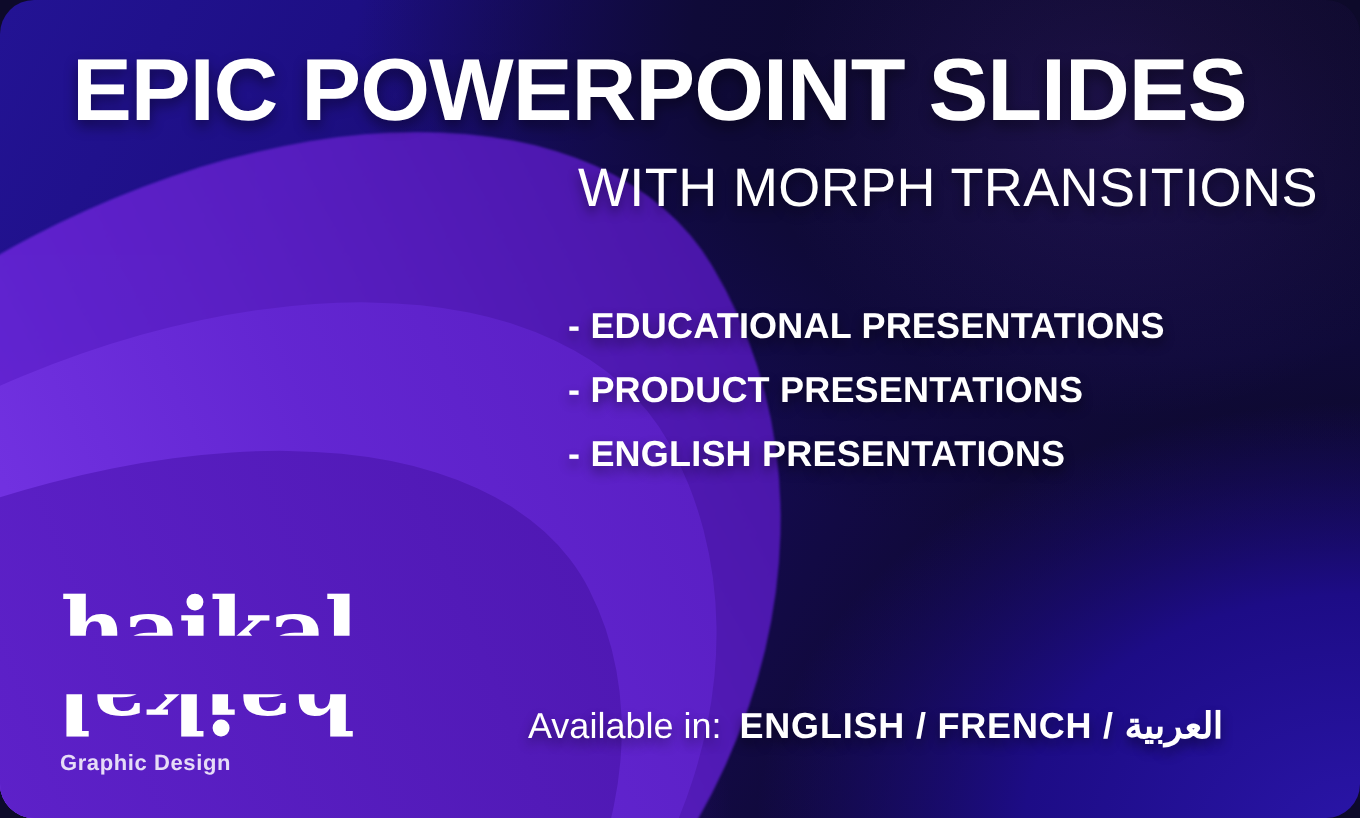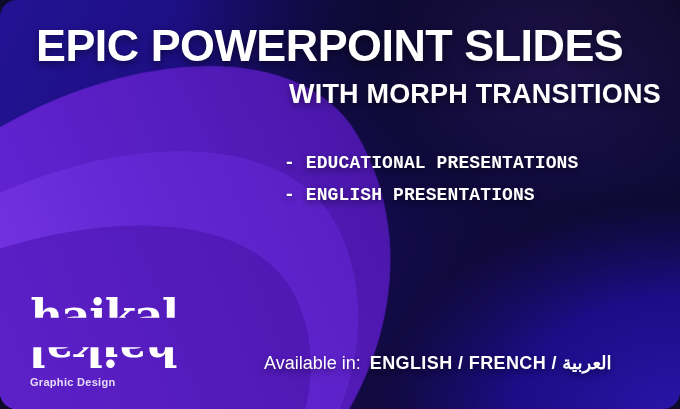--- a/index.html
+++ b/index.html
@@ -53,36 +53,35 @@
   #title {
     left:36px; top:21px;
     font-size:44px; font-weight:bold;
     letter-spacing:-0.5px;
     text-shadow:0 3px 7px rgba(0,0,0,0.45);
     transform:scaleX(1.02);
     transform-origin:left center;
   }
   #subtitle {
     left:289px; top:79px;
-    font-size:27px; font-weight:bold;
+    font-size:27px; font-weight:normal;
     letter-spacing:0.2px;
     text-shadow:0 3px 6px rgba(0,0,0,0.45);
   }
   #bullets {
     position:absolute; left:284px; top:150px;
     display:flex; flex-direction:column; gap:6px;
   }
   .bullet {
     color:#fff;
     font-size:18px; font-weight:bold;
     letter-spacing:0.1px;
     white-space:nowrap;
     text-shadow:0 3px 6px rgba(0,0,0,0.45);
     line-height:26px;
-    font-family:Liberation Mono, monospace;
   }
   #avail {
     position:absolute; left:264px; top:352px;
     display:flex; align-items:baseline; gap:9px;
     white-space:nowrap;
     text-shadow:0 3px 6px rgba(0,0,0,0.45);
   }
   #avail-label { color:#fff; font-size:18px; font-weight:normal; }
   #avail-langs { color:#fff; font-size:18px; font-weight:bold; letter-spacing:0.4px; }
   
@@ -129,20 +128,21 @@
   <div class="swoosh" id="sw1"></div>
   <div class="swoosh" id="sw2"></div>
   <div class="swoosh" id="sw3"></div>
 
   <div class="hl" id="title">EPIC POWERPOINT SLIDES</div>
 
   <div class="hl" id="subtitle">WITH MORPH TRANSITIONS</div>
 
   <div id="bullets">
     <div class="bullet">- EDUCATIONAL PRESENTATIONS</div>
+    <div class="bullet">- PRODUCT PRESENTATIONS</div>
     <div class="bullet">- ENGLISH PRESENTATIONS</div>
   </div>
 
   <div id="avail">
     <span id="avail-label">Available in:</span>
     <span id="avail-langs">ENGLISH / FRENCH / العربية</span>
   </div>
 
   <div id="logo">
     <div id="logo-mark">

